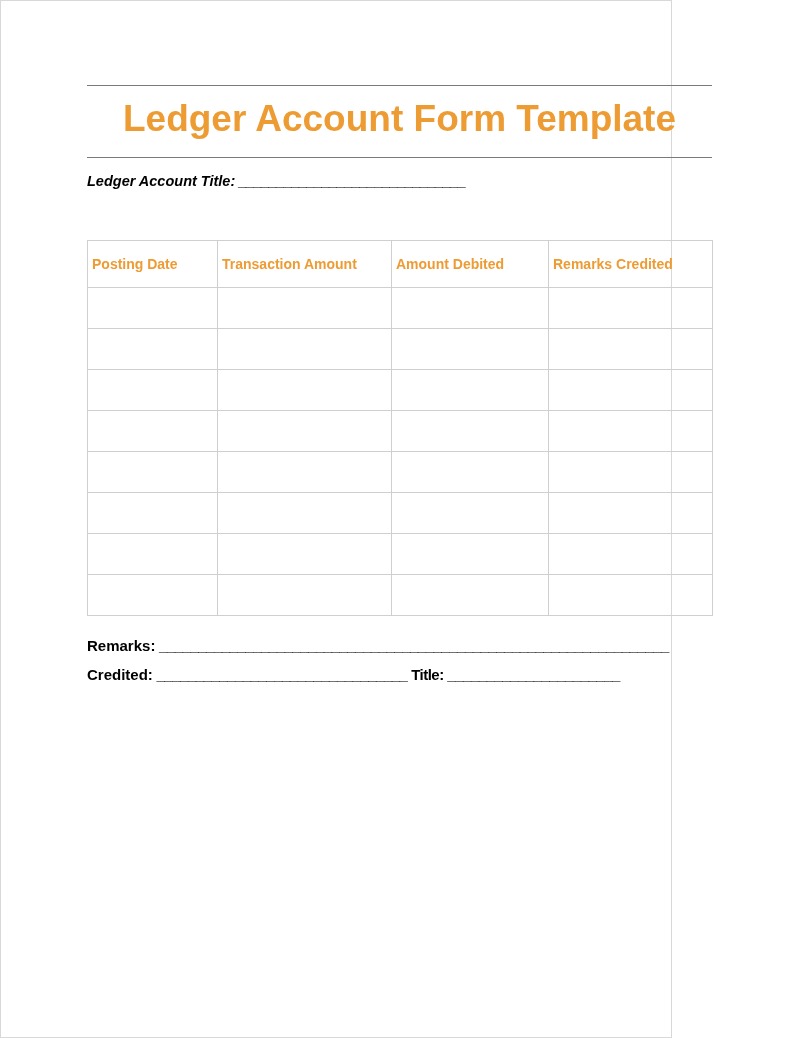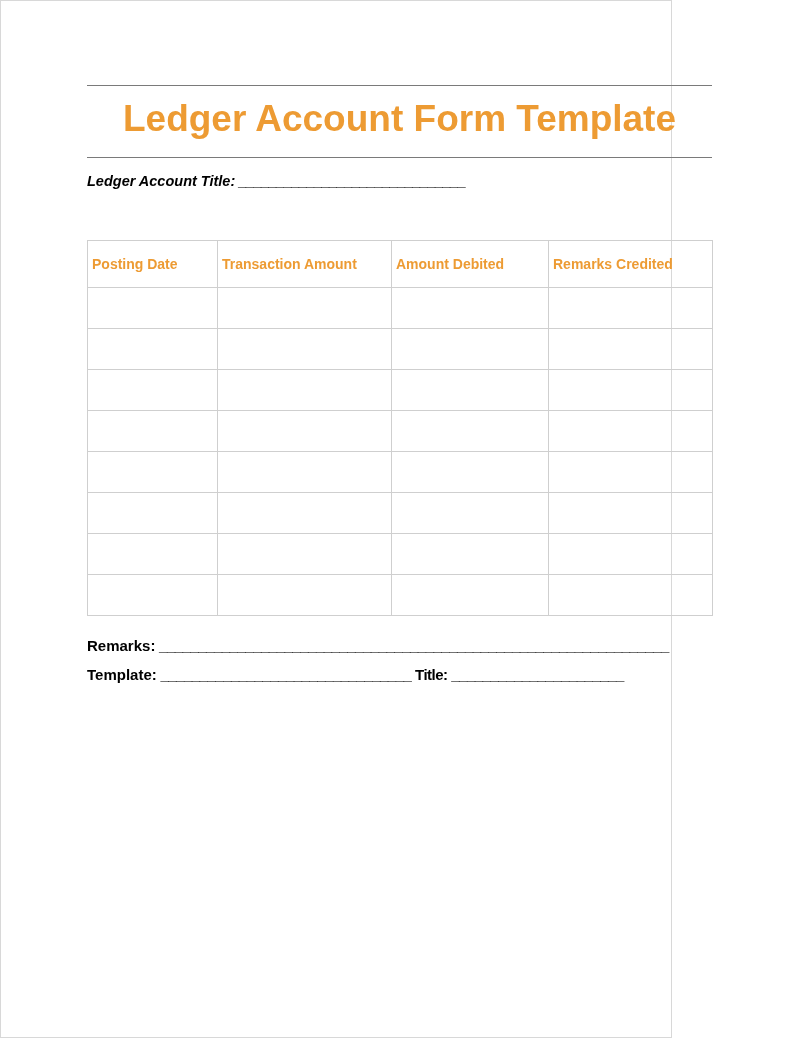--- a/index.html
+++ b/index.html
@@ -182,18 +182,18 @@
           <td></td>
         </tr>
       </tbody>
     </table>
 
     <div class="footer-fields">
       <div class="footer-row">
         <span class="field-label">Remarks:</span><span class="field-line"> _________________________________________________________________</span>
       </div>
       <div class="footer-row">
-        <span class="field-label">Template:</span><span class="field-line"> ________________________________  Title: ______________________</span>
+        <span class="field-label">Credited:</span><span class="field-line"> ________________________________  Title: ______________________</span>
       </div>
     </div>
 
   </div>
 </div>
 
 </body></html>

